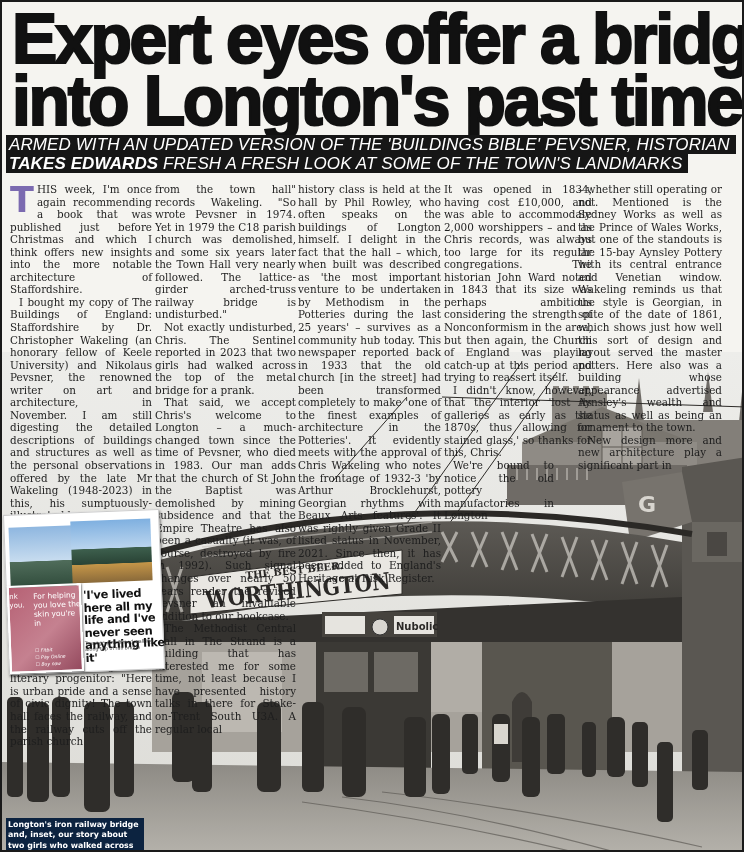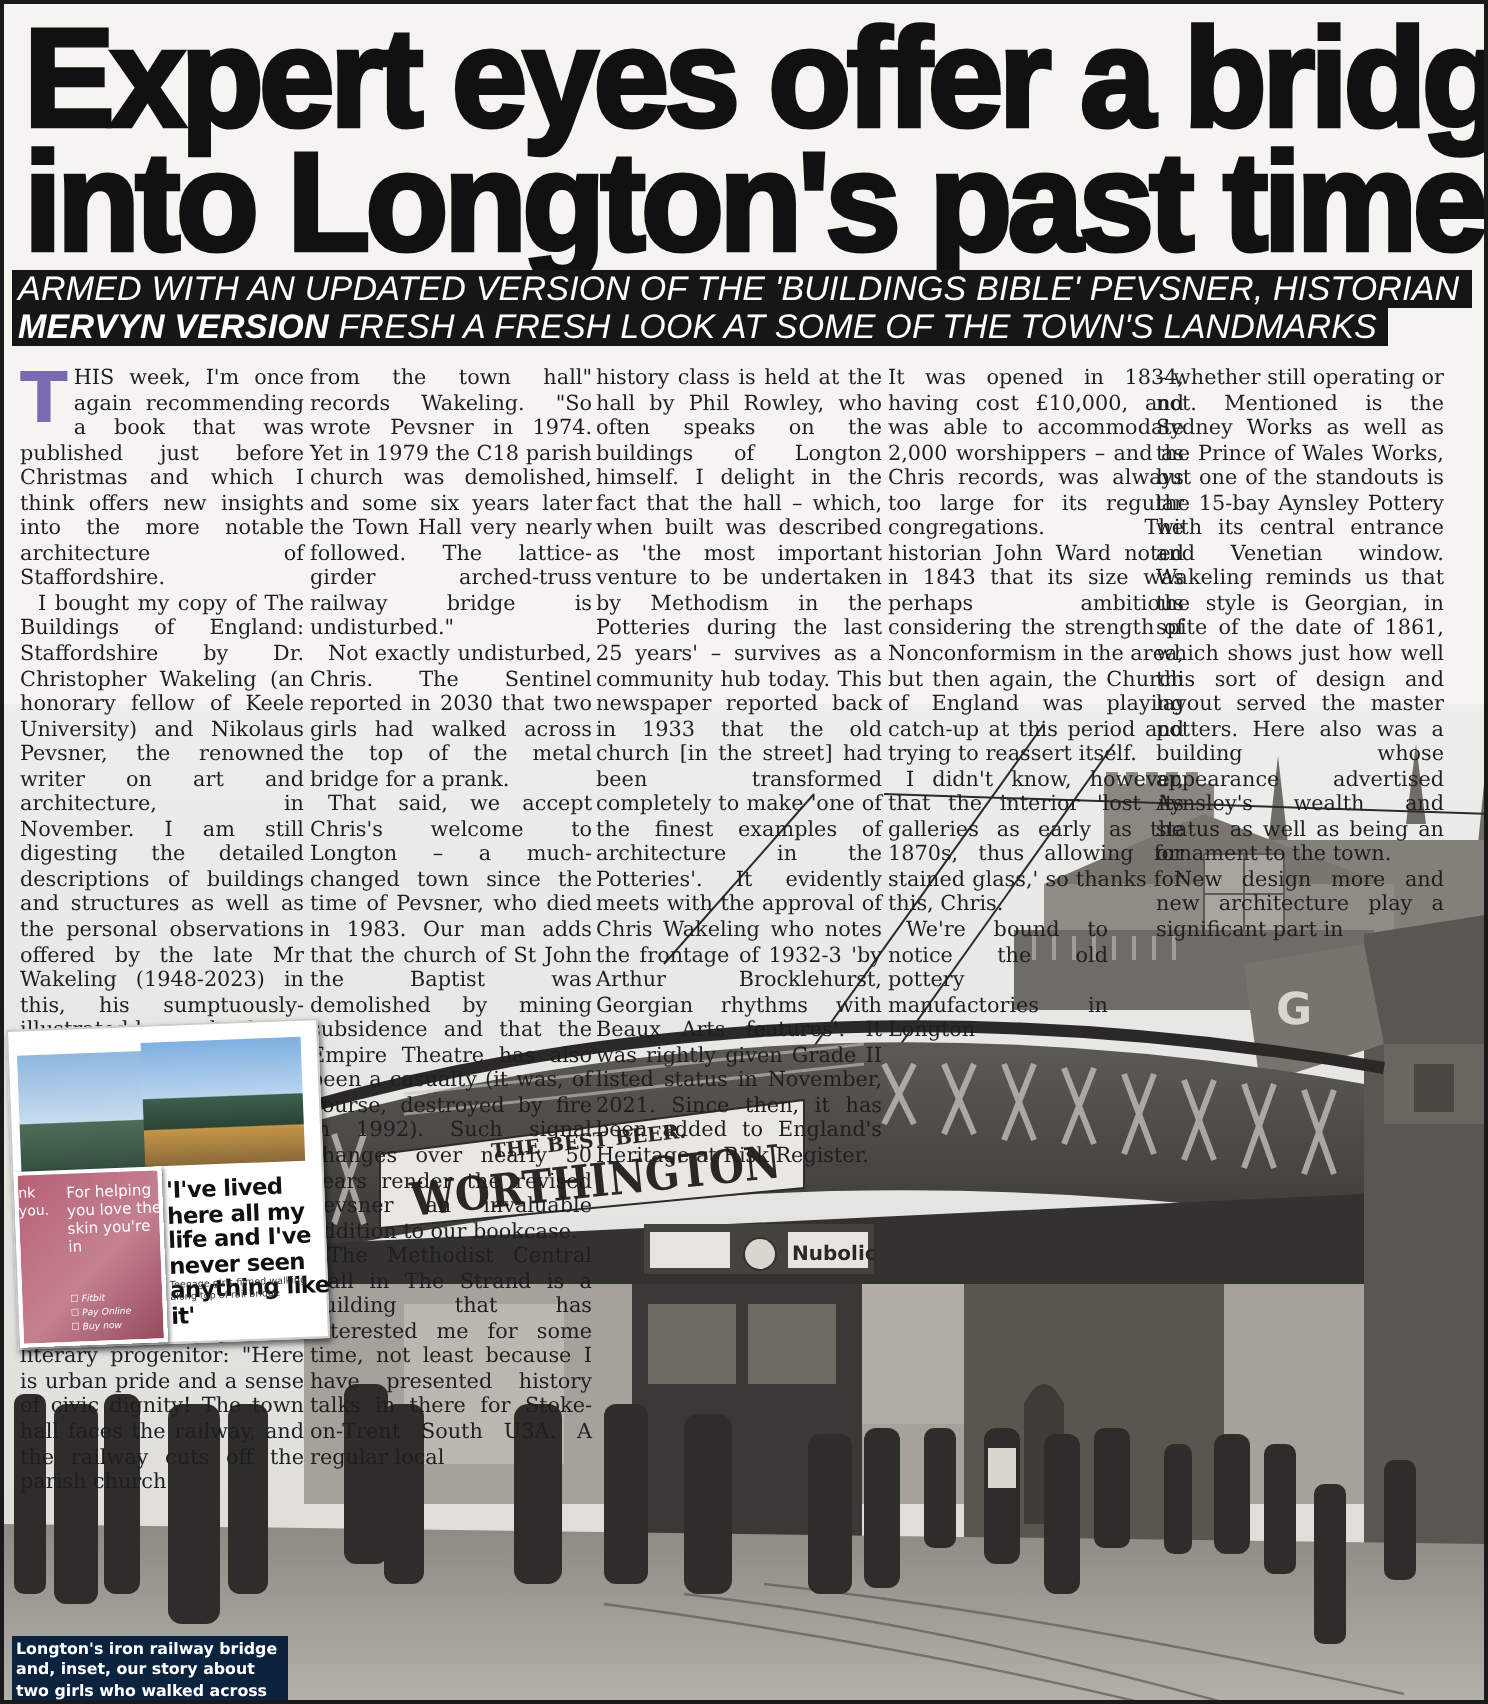--- a/index.html
+++ b/index.html
@@ -50,21 +50,21 @@
 
 <div class="page">
 
   <h1 class="headline">
     <span class="line">Expert eyes offer a bridge</span>
     <span class="line">into Longton's past times!</span>
   </h1>
 
   <div class="standfirst">
     <div class="row">ARMED WITH AN UPDATED VERSION OF THE 'BUILDINGS BIBLE' PEVSNER, HISTORIAN</div><br>
-    <div class="row row2"><b>MERVYN VERSION</b> <span>FRESH A FRESH LOOK AT SOME OF THE TOWN'S LANDMARKS</span></div>
+    <div class="row row2"><b>TAKES EDWARDS</b> <span>FRESH A FRESH LOOK AT SOME OF THE TOWN'S LANDMARKS</span></div>
   </div>
 
   <div class="photo">
     <svg width="744" height="502" viewBox="0 350 744 502" xmlns="http://www.w3.org/2000/svg">
       <defs>
         <linearGradient id="sky" x1="0" y1="0" x2="0" y2="1">
           <stop offset="0" stop-color="#ededea"></stop>
           <stop offset="1" stop-color="#dcdbd6"></stop>
         </linearGradient>
         <linearGradient id="street" x1="0" y1="0" x2="0" y2="1">
@@ -208,21 +208,21 @@
   </div>
 
   <div class="cols">
     <div class="col c1">
       <p class="first"><span class="dropcap">T</span><span>HIS week, I'm once again recommending a book that was published just before Christmas and which I think offers new insights into the more notable architecture of Staffordshire.</span></p>
       <p>I bought my copy of The Buildings of England: Staffordshire by Dr. Christopher Wakeling (an honorary fellow of Keele University) and Nikolaus Pevsner, the renowned writer on art and architecture, in November. I am still digesting the detailed descriptions of buildings and structures as well as the personal observations offered by the late Mr Wakeling (1948-2023) in this, his sumptuously-illustrated legacy book.</p>
       <p>So this week, I'm in Longton, my revised Pevsner in hand, considering just a few of the local landmarks that made it as entries in the work. Wakeling's introduction greets us almost as if he is offering a handshake as we arrive in town – though he's actually quoting his literary progenitor: "Here is urban pride and a sense of civic dignity! The town hall faces the railway, and the railway cuts off the parish church</p>
     </div>
     <div class="col c2">
       <p class="first">from the town hall" records Wakeling. "So wrote Pevsner in 1974. Yet in 1979 the C18 parish church was demolished, and some six years later the Town Hall very nearly followed. The lattice-girder arched-truss railway bridge is undisturbed."</p>
-      <p>Not exactly undisturbed, Chris. The Sentinel reported in 2030 that two girls had walked across the top of the metal bridge for a prank.</p>
+      <p>Not exactly undisturbed, Chris. The Sentinel reported in 2023 that two girls had walked across the top of the metal bridge for a prank.</p>
       <p>That said, we accept Chris's welcome to Longton – a much-changed town since the time of Pevsner, who died in 1983. Our man adds that the church of St John the Baptist was demolished by mining subsidence and that the Empire Theatre has also been a casualty (it was, of course, destroyed by fire in 1992). Such signal changes over nearly 50 years render the revised Pevsner an invaluable addition to our bookcase.</p>
       <p>The Methodist Central Hall in The Strand is a building that has interested me for some time, not least because I have presented history talks in there for Stoke-on-Trent South U3A. A regular local</p>
     </div>
     <div class="col c3">
       <p class="first">history class is held at the hall by Phil Rowley, who often speaks on the buildings of Longton himself. I delight in the fact that the hall – which, when built was described as 'the most important venture to be undertaken by Methodism in the Potteries during the last 25 years' – survives as a community hub today. This newspaper reported back in 1933 that the old church [in the street] had been transformed completely to make 'one of the finest examples of architecture in the Potteries'. It evidently meets with the approval of Chris Wakeling who notes the frontage of 1932-3 'by Arthur Brocklehurst, Georgian rhythms with Beaux Arts features'. It was rightly given Grade II listed status in November, 2021. Since then, it has been added to England's Heritage at Risk Register.</p>
     </div>
     <div class="col c4">
       <p class="first">It was opened in 1834, having cost £10,000, and was able to accommodate 2,000 worshippers – and as Chris records, was always too large for its regular congregations. The historian John Ward noted in 1843 that its size was perhaps ambitious considering the strength of Nonconformism in the area, but then again, the Church of England was playing catch-up at this period and trying to reassert itself.</p>
       <p>I didn't know, however, that the interior 'lost its galleries as early as the 1870s, thus allowing for stained glass,' so thanks for this, Chris.</p>
       <p style="width:110px">We're bound to notice the old pottery manufactories in Longton</p>

